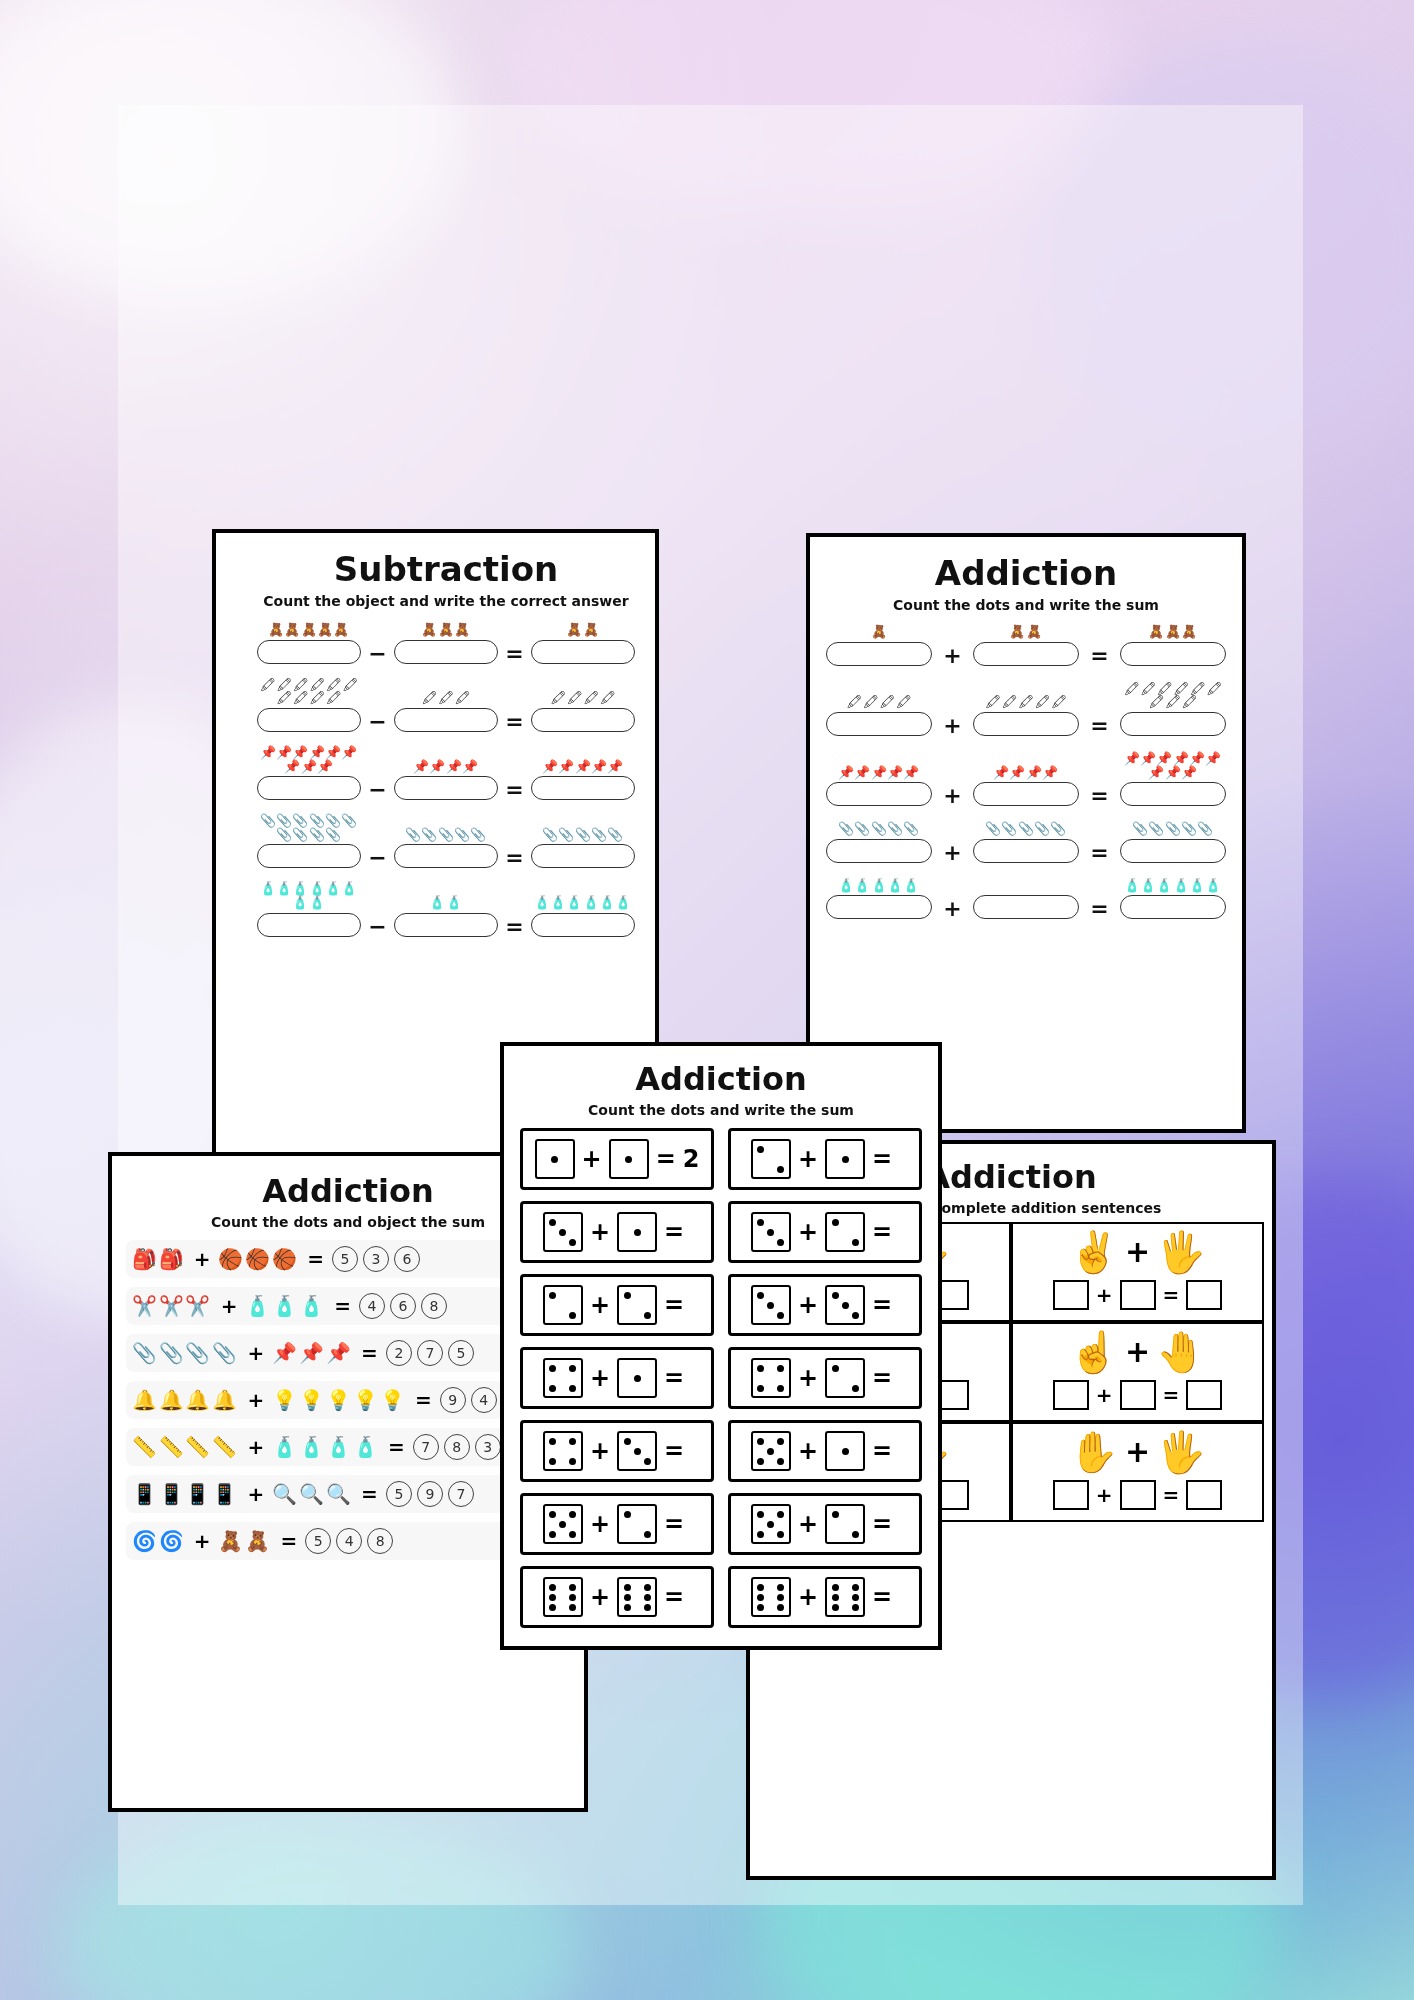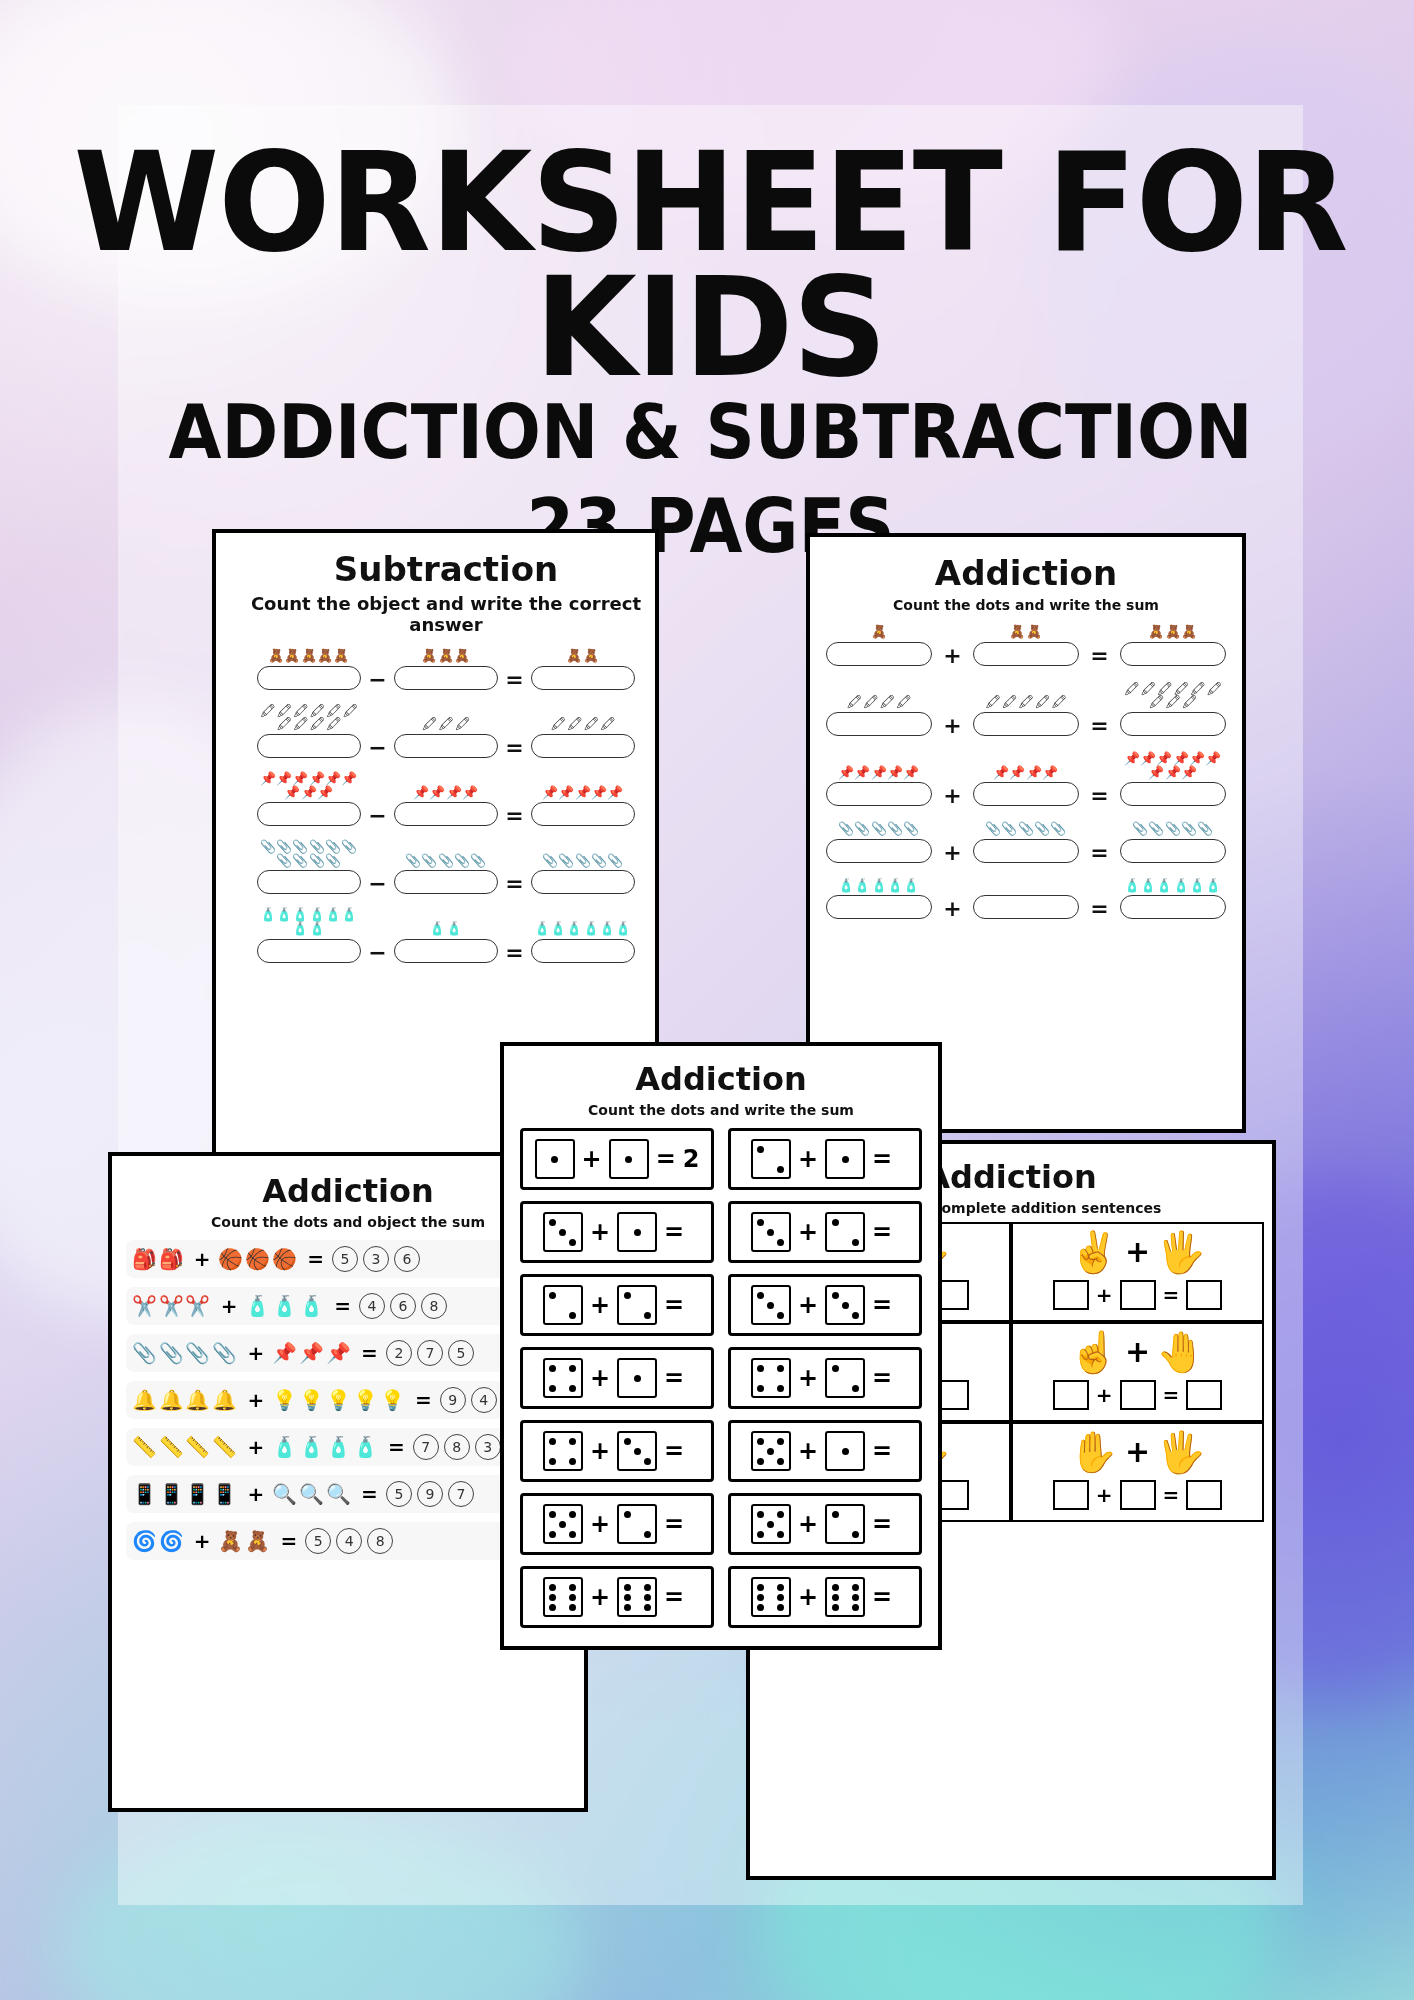--- a/index.html
+++ b/index.html
@@ -139,29 +139,24 @@
   <div class="streak s1"></div>
   <div class="streak s2"></div>
   <div class="streak s3"></div>
   <div class="streak s4"></div>
   <div class="streak s5"></div>
   <div class="streak s6"></div>
   <div class="streak s7"></div>
 
   <div class="panel"></div>
 
-  <div class="title-wrap">
-    <div class="t1">WORKSHEET FOR KIDS</div>
-    <div class="t2">ADDICTION &amp; SUBTRACTION</div>
-    <div class="t3">23 PAGES</div>
-  </div>
 
   <div class="sheet" id="sheet-sub">
     <h3 style="font-size:34px;margin-top:16px;">Subtraction</h3>
-    <div class="sub" style="font-size:18px;">Count the object and write the correct answer</div>
+    <div class="sub" style="font-size:14px;">Count the object and write the correct answer</div>
 
     <div id="sub-rows" style="margin-top:14px;">
         <div class="srow">
           <div class="scell"><div class="icons sm">🧸🧸🧸🧸🧸</div><div class="blank"></div></div>
           <div class="mid op">−</div>
           <div class="scell"><div class="icons sm">🧸🧸🧸</div><div class="blank"></div></div>
           <div class="mid op">=</div>
           <div class="scell"><div class="icons sm">🧸🧸</div><div class="blank"></div></div>
         </div>
         <div class="srow">

